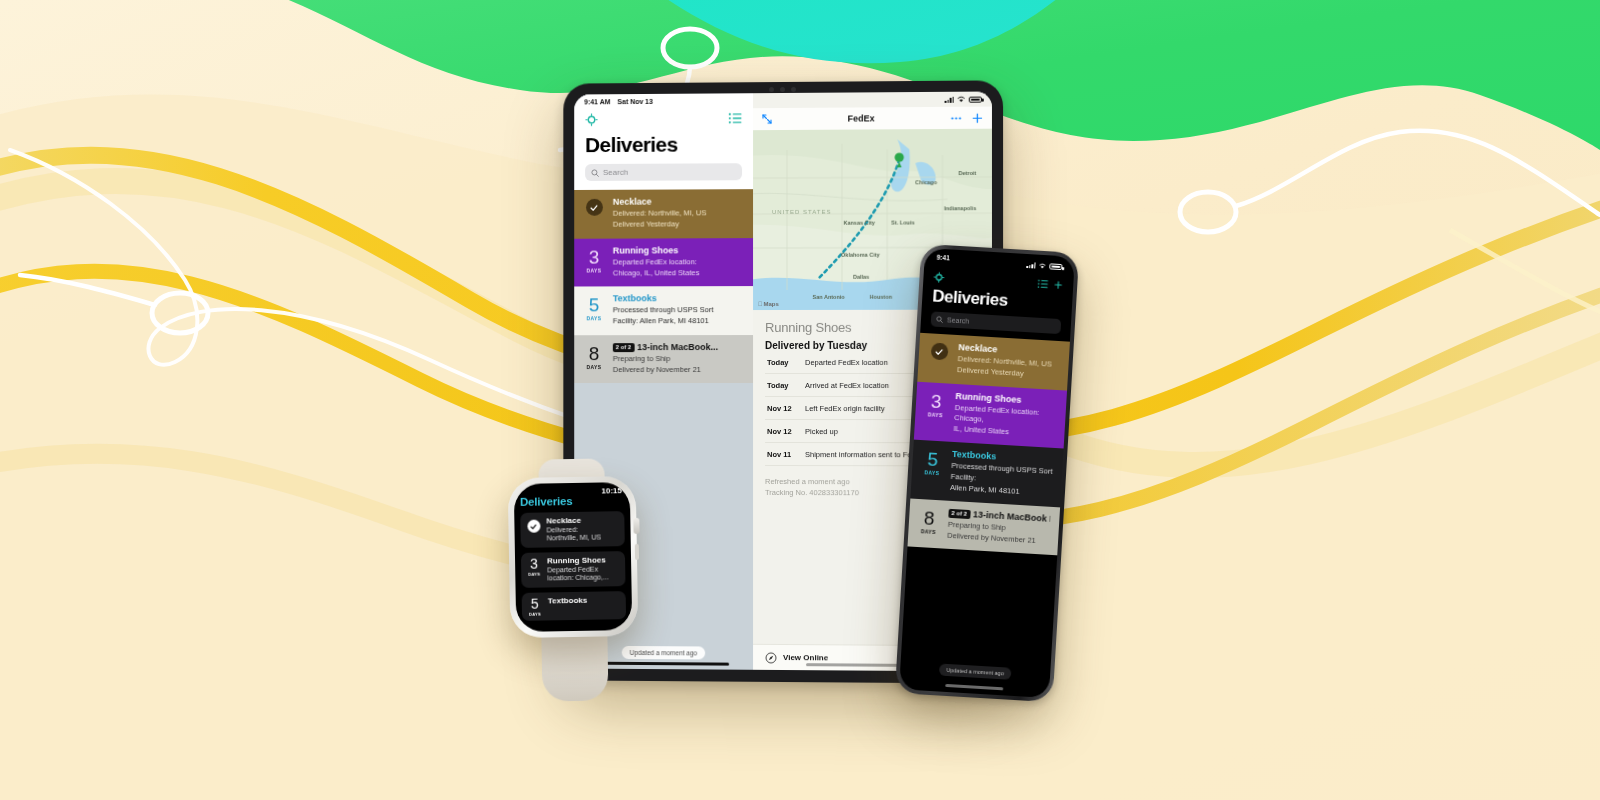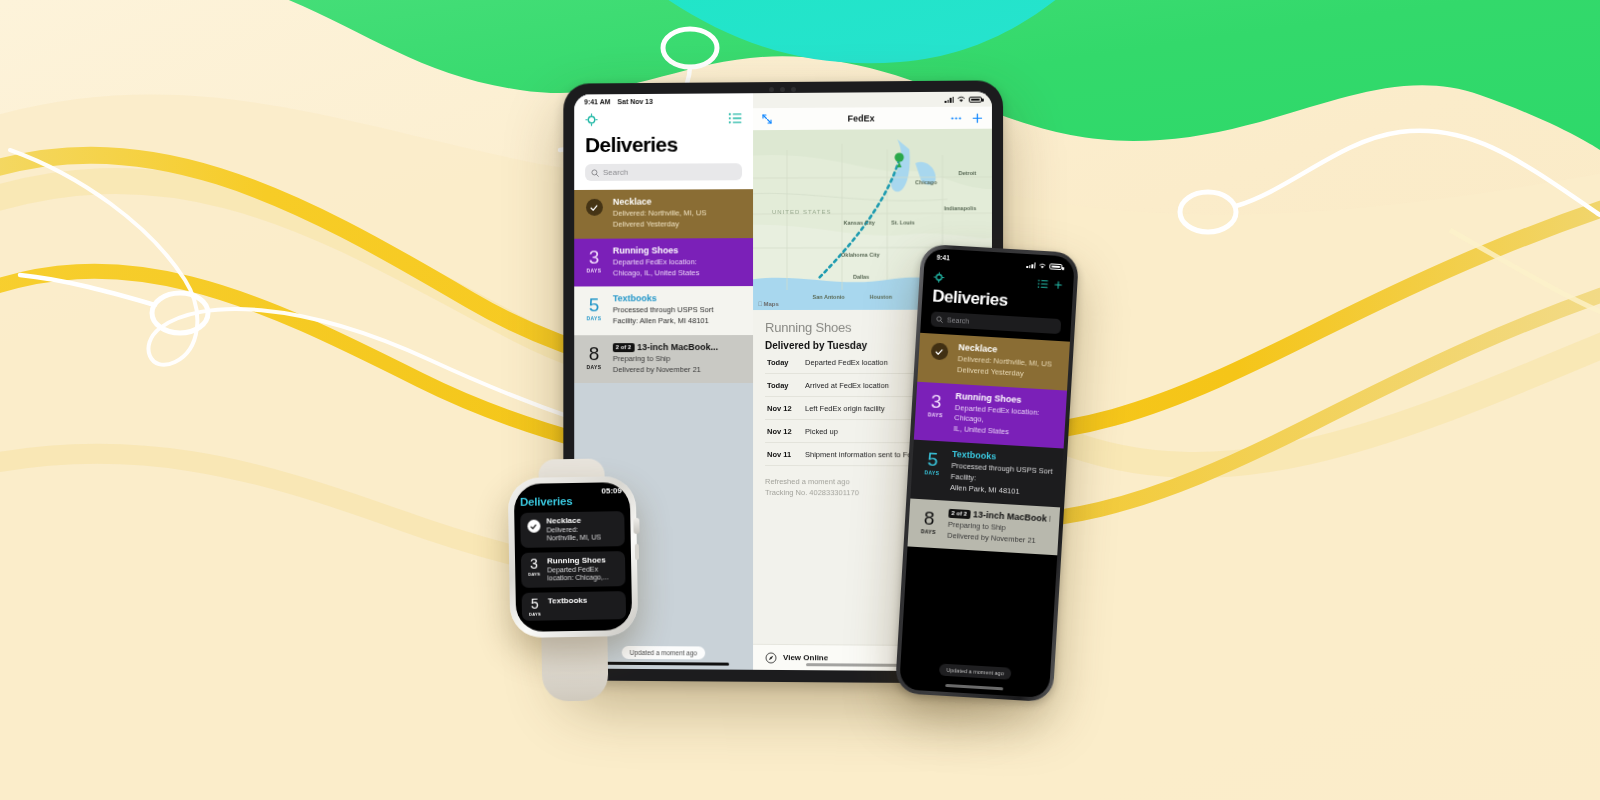--- a/index.html
+++ b/index.html
@@ -580,21 +580,21 @@
     </div>
   </div>
 
   <div id="watch">
     <div class="w-band-top"></div>
     <div class="w-band-bot"></div>
     <div class="w-case">
       <div class="w-crown"></div>
       <div class="w-btn"></div>
       <div class="w-screen">
-        <div class="w-time">05:09</div>
+        <div class="w-time">10:15</div>
         <div class="w-title">Deliveries</div>
         <div id="watch-list">
             <div class="w-card">
               <div class="lead">
                 <div class="check">
                   <svg viewBox="0 0 24 24" width="8" height="8">
                     <path d="M5 12.5 L10 17.5 L19 7" fill="none" stroke="#000" stroke-width="3.4" stroke-linecap="round" stroke-linejoin="round"></path>
                   </svg>
                 </div>
               </div>

